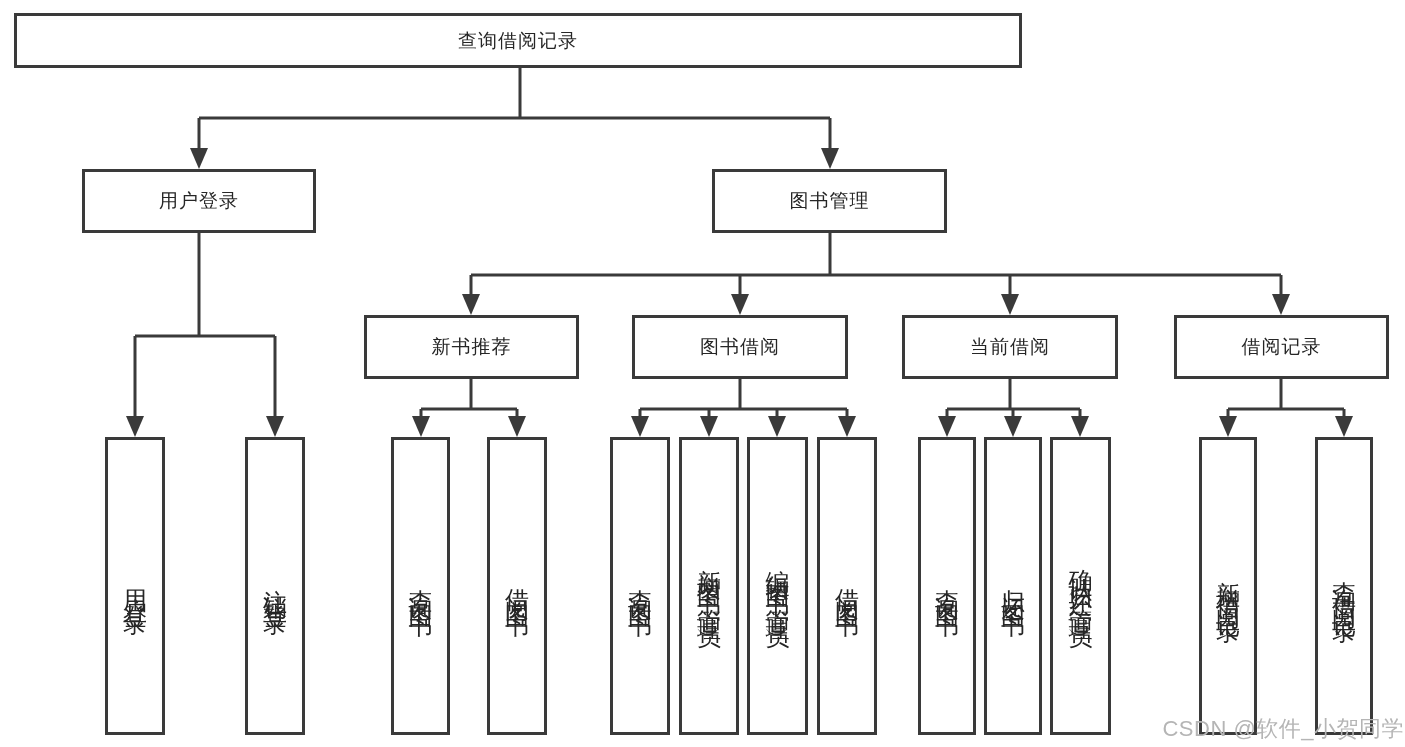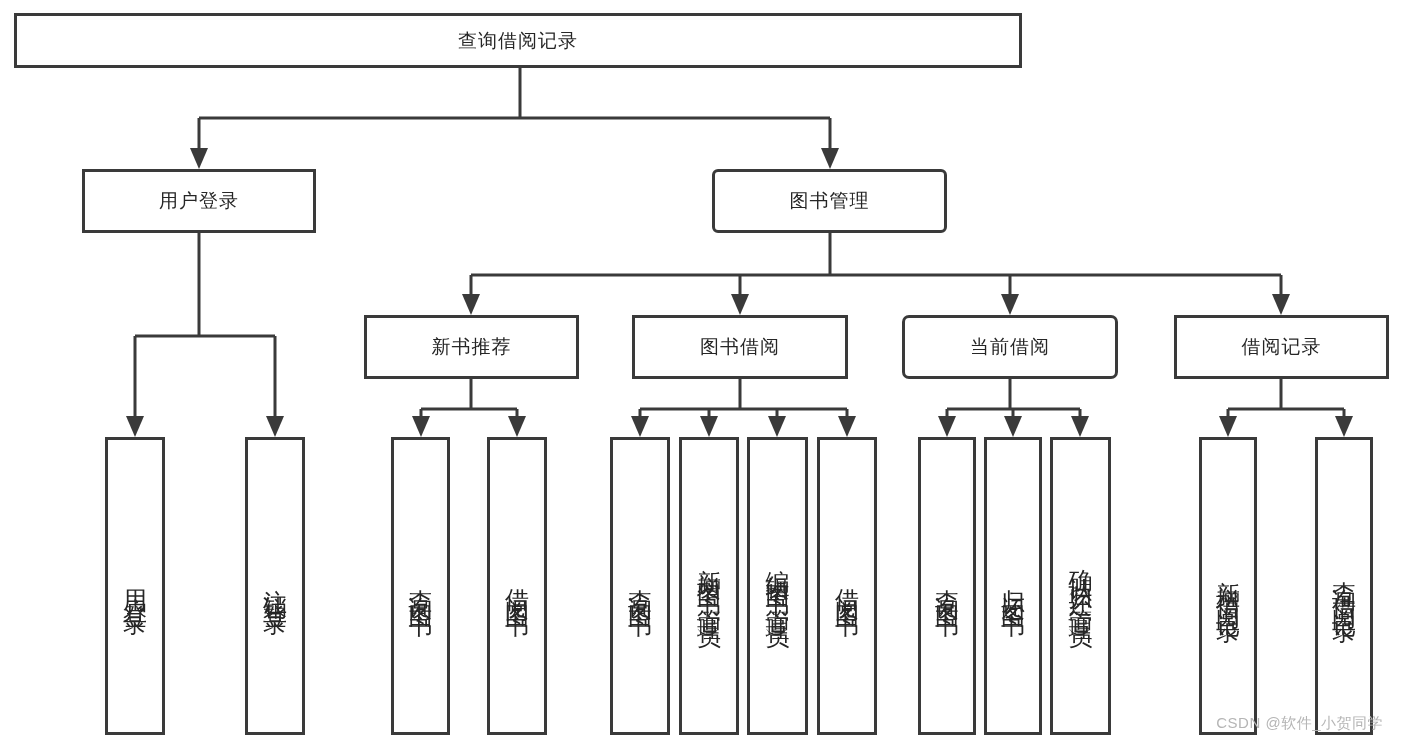--- a/index.html
+++ b/index.html
@@ -38,22 +38,22 @@
     text-orientation: upright;
     font-size: 24px;
     letter-spacing: 8px;
     line-height: 1;
     white-space: nowrap;
     color: var(--text, #262626);
   }
   .watermark {
     position: absolute;
     top: 714px;
-    right: 22px;
-    font-size: 15px;
+    right: 1px;
+    font-size: 22px;
     letter-spacing: 0.5px;
     color: var(--watermark, #b3b3b3);
     z-index: 5;
     white-space: nowrap;
   }
 </style>
 </head>
 <body>
 
 <div class="canvas">
@@ -98,31 +98,31 @@
       </g>
   </svg>
 
   <div class="box" style="left:14px; top:13px; width:1008px; height:55px;">
     <span class="hlabel">查询借阅记录</span>
   </div>
 
   <div class="box" style="left:82px; top:169px; width:234px; height:64px;">
     <span class="hlabel">用户登录</span>
   </div>
-  <div class="box" style="left:712px; top:169px; width:235px; height:64px;border-radius:6px;">
+  <div class="box" style="left:712px; top:169px; width:235px; height:64px;">
     <span class="hlabel">图书管理</span>
   </div>
 
   <div class="box" style="left:632px; top:315px; width:216px; height:64px;">
     <span class="hlabel">图书借阅</span>
   </div>
   <div class="box" style="left:364px; top:315px; width:215px; height:64px;">
     <span class="hlabel">新书推荐</span>
   </div>
-  <div class="box" style="left:902px; top:315px; width:216px; height:64px;border-radius:7px;">
+  <div class="box" style="left:902px; top:315px; width:216px; height:64px;">
     <span class="hlabel">当前借阅</span>
   </div>
   <div class="box" style="left:1174px; top:315px; width:215px; height:64px;">
     <span class="hlabel">借阅记录</span>
   </div>
 
   <div class="box" style="left:105px; top:437px; width:60px; height:298px;">
     <span class="vtext">用户登录</span>
   </div>
   <div class="box" style="left:245px; top:437px; width:60px; height:298px;">

